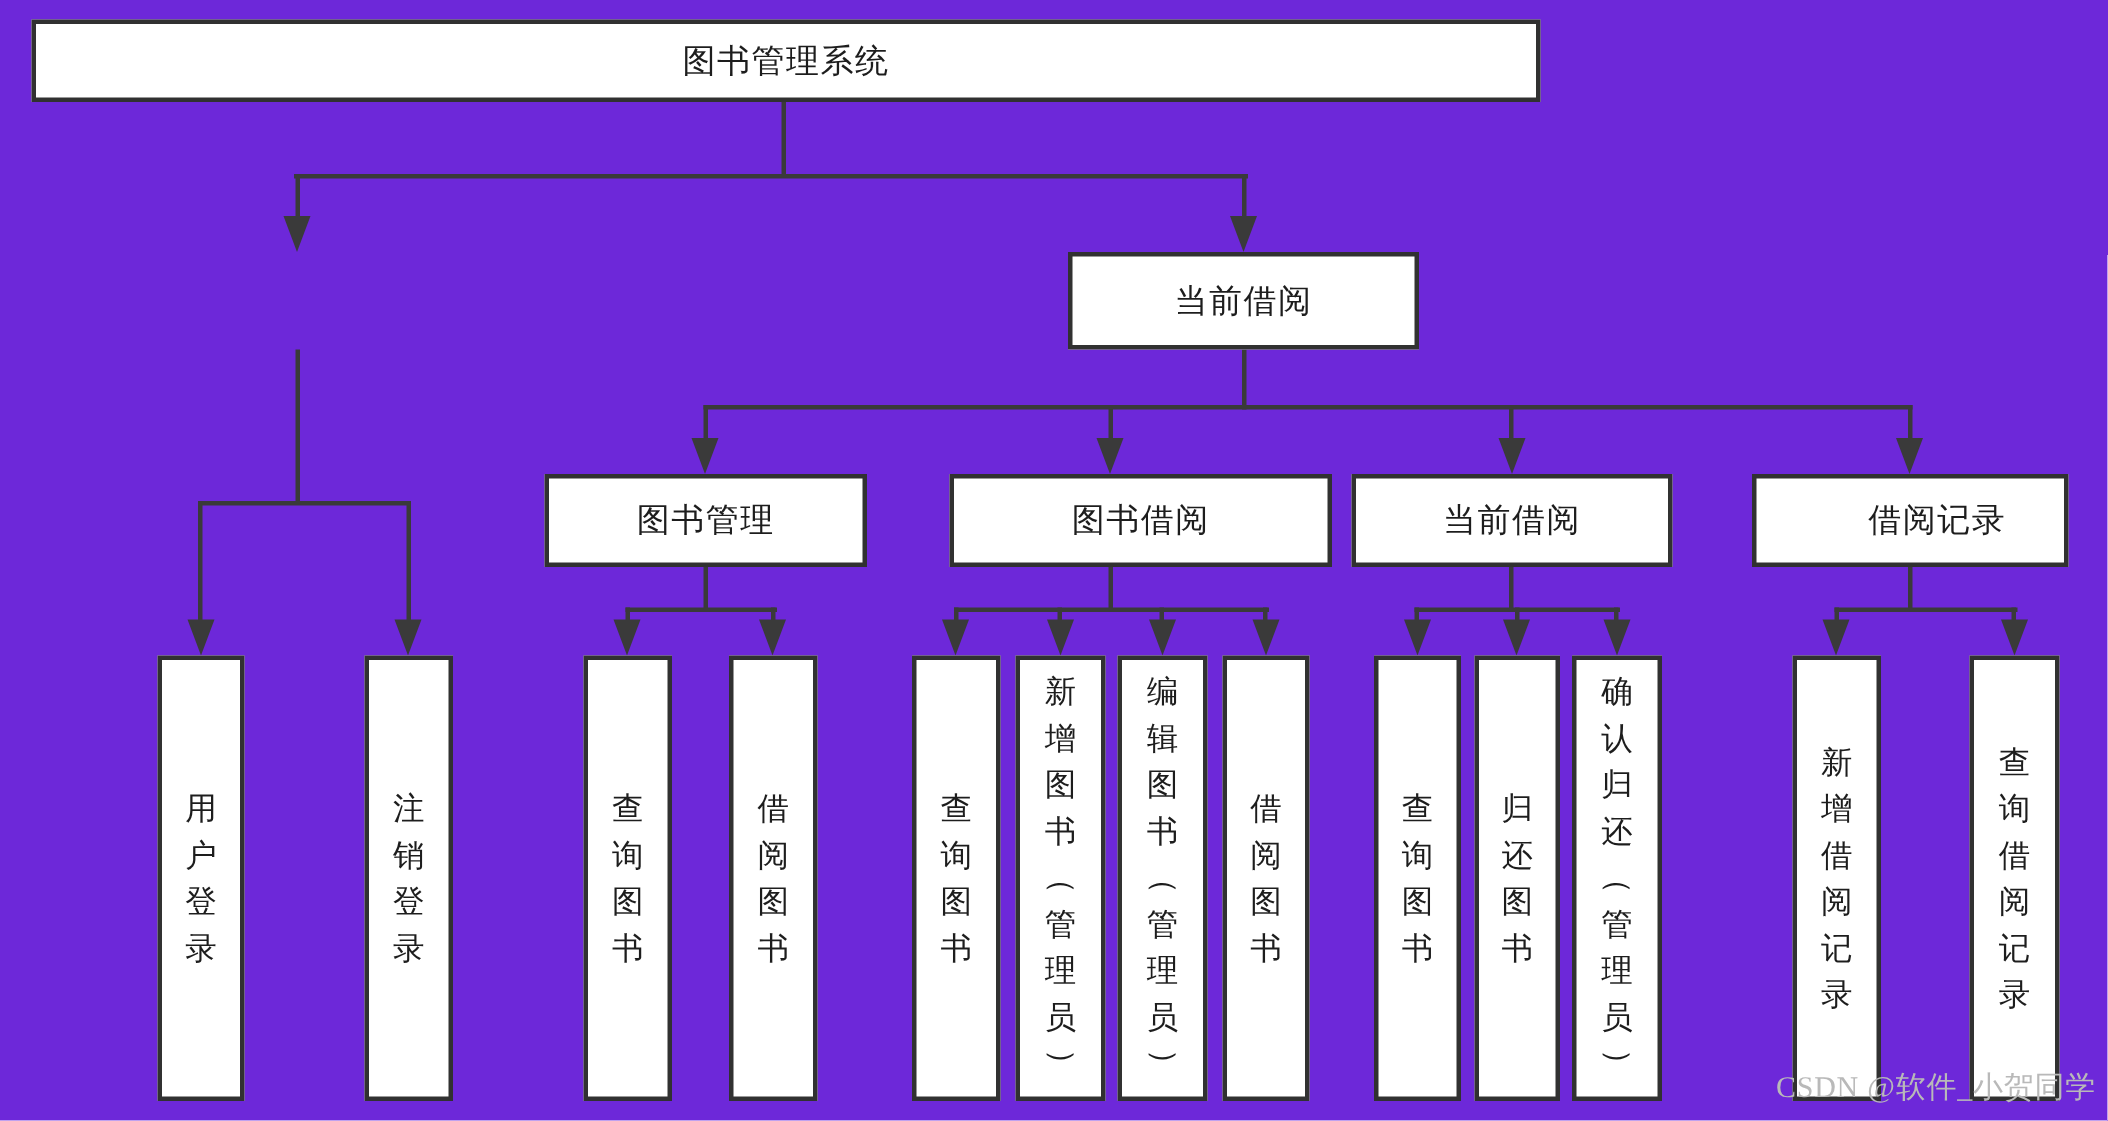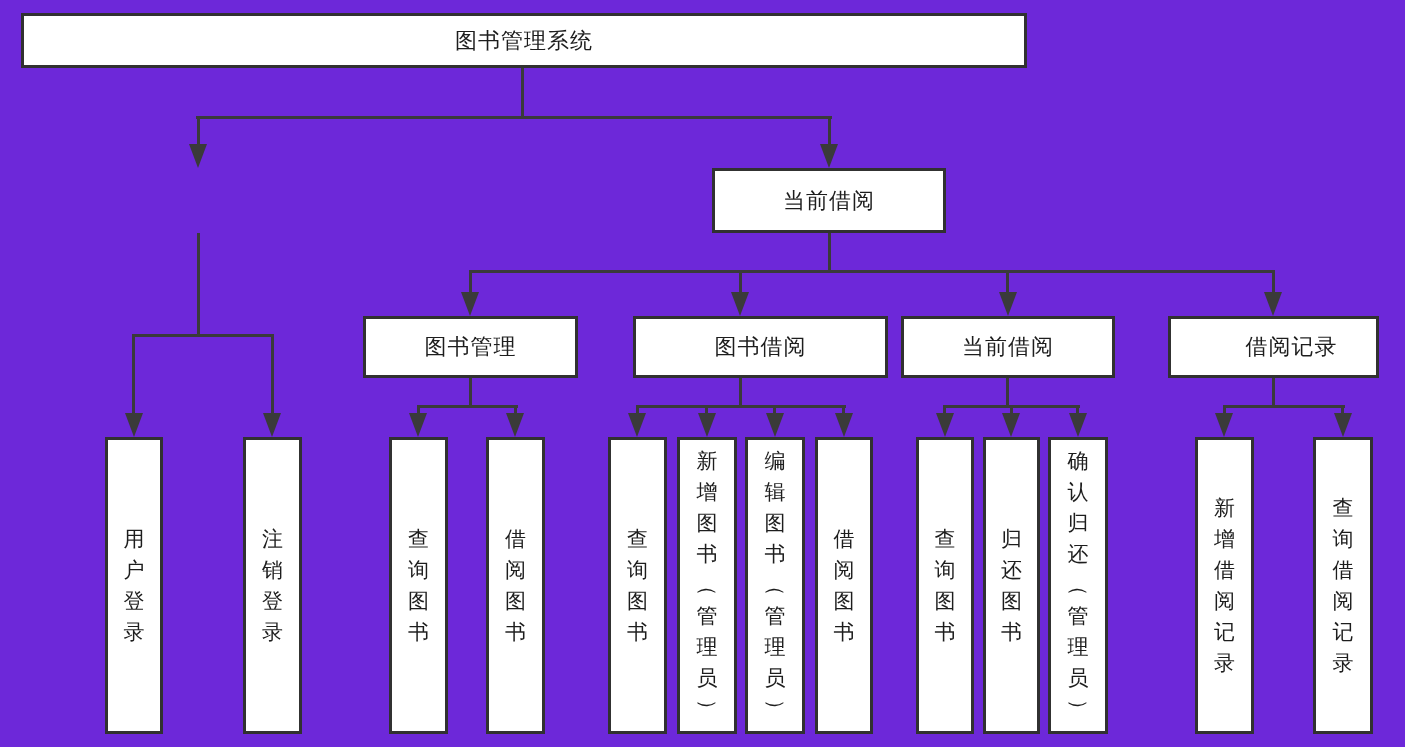--- a/index.html
+++ b/index.html
@@ -211,14 +211,15 @@
     </div>
   <div class="vbox" style="left:1313px;top:437px;width:60px;height:297px;">
       <span class="vchar">查</span>
       <span class="vchar">询</span>
       <span class="vchar">借</span>
       <span class="vchar">阅</span>
       <span class="vchar">记</span>
       <span class="vchar">录</span>
     </div>
 
+  <div id="watermark">CSDN @软件_小贺同学</div>
 
 </div>
 
 </body></html>

